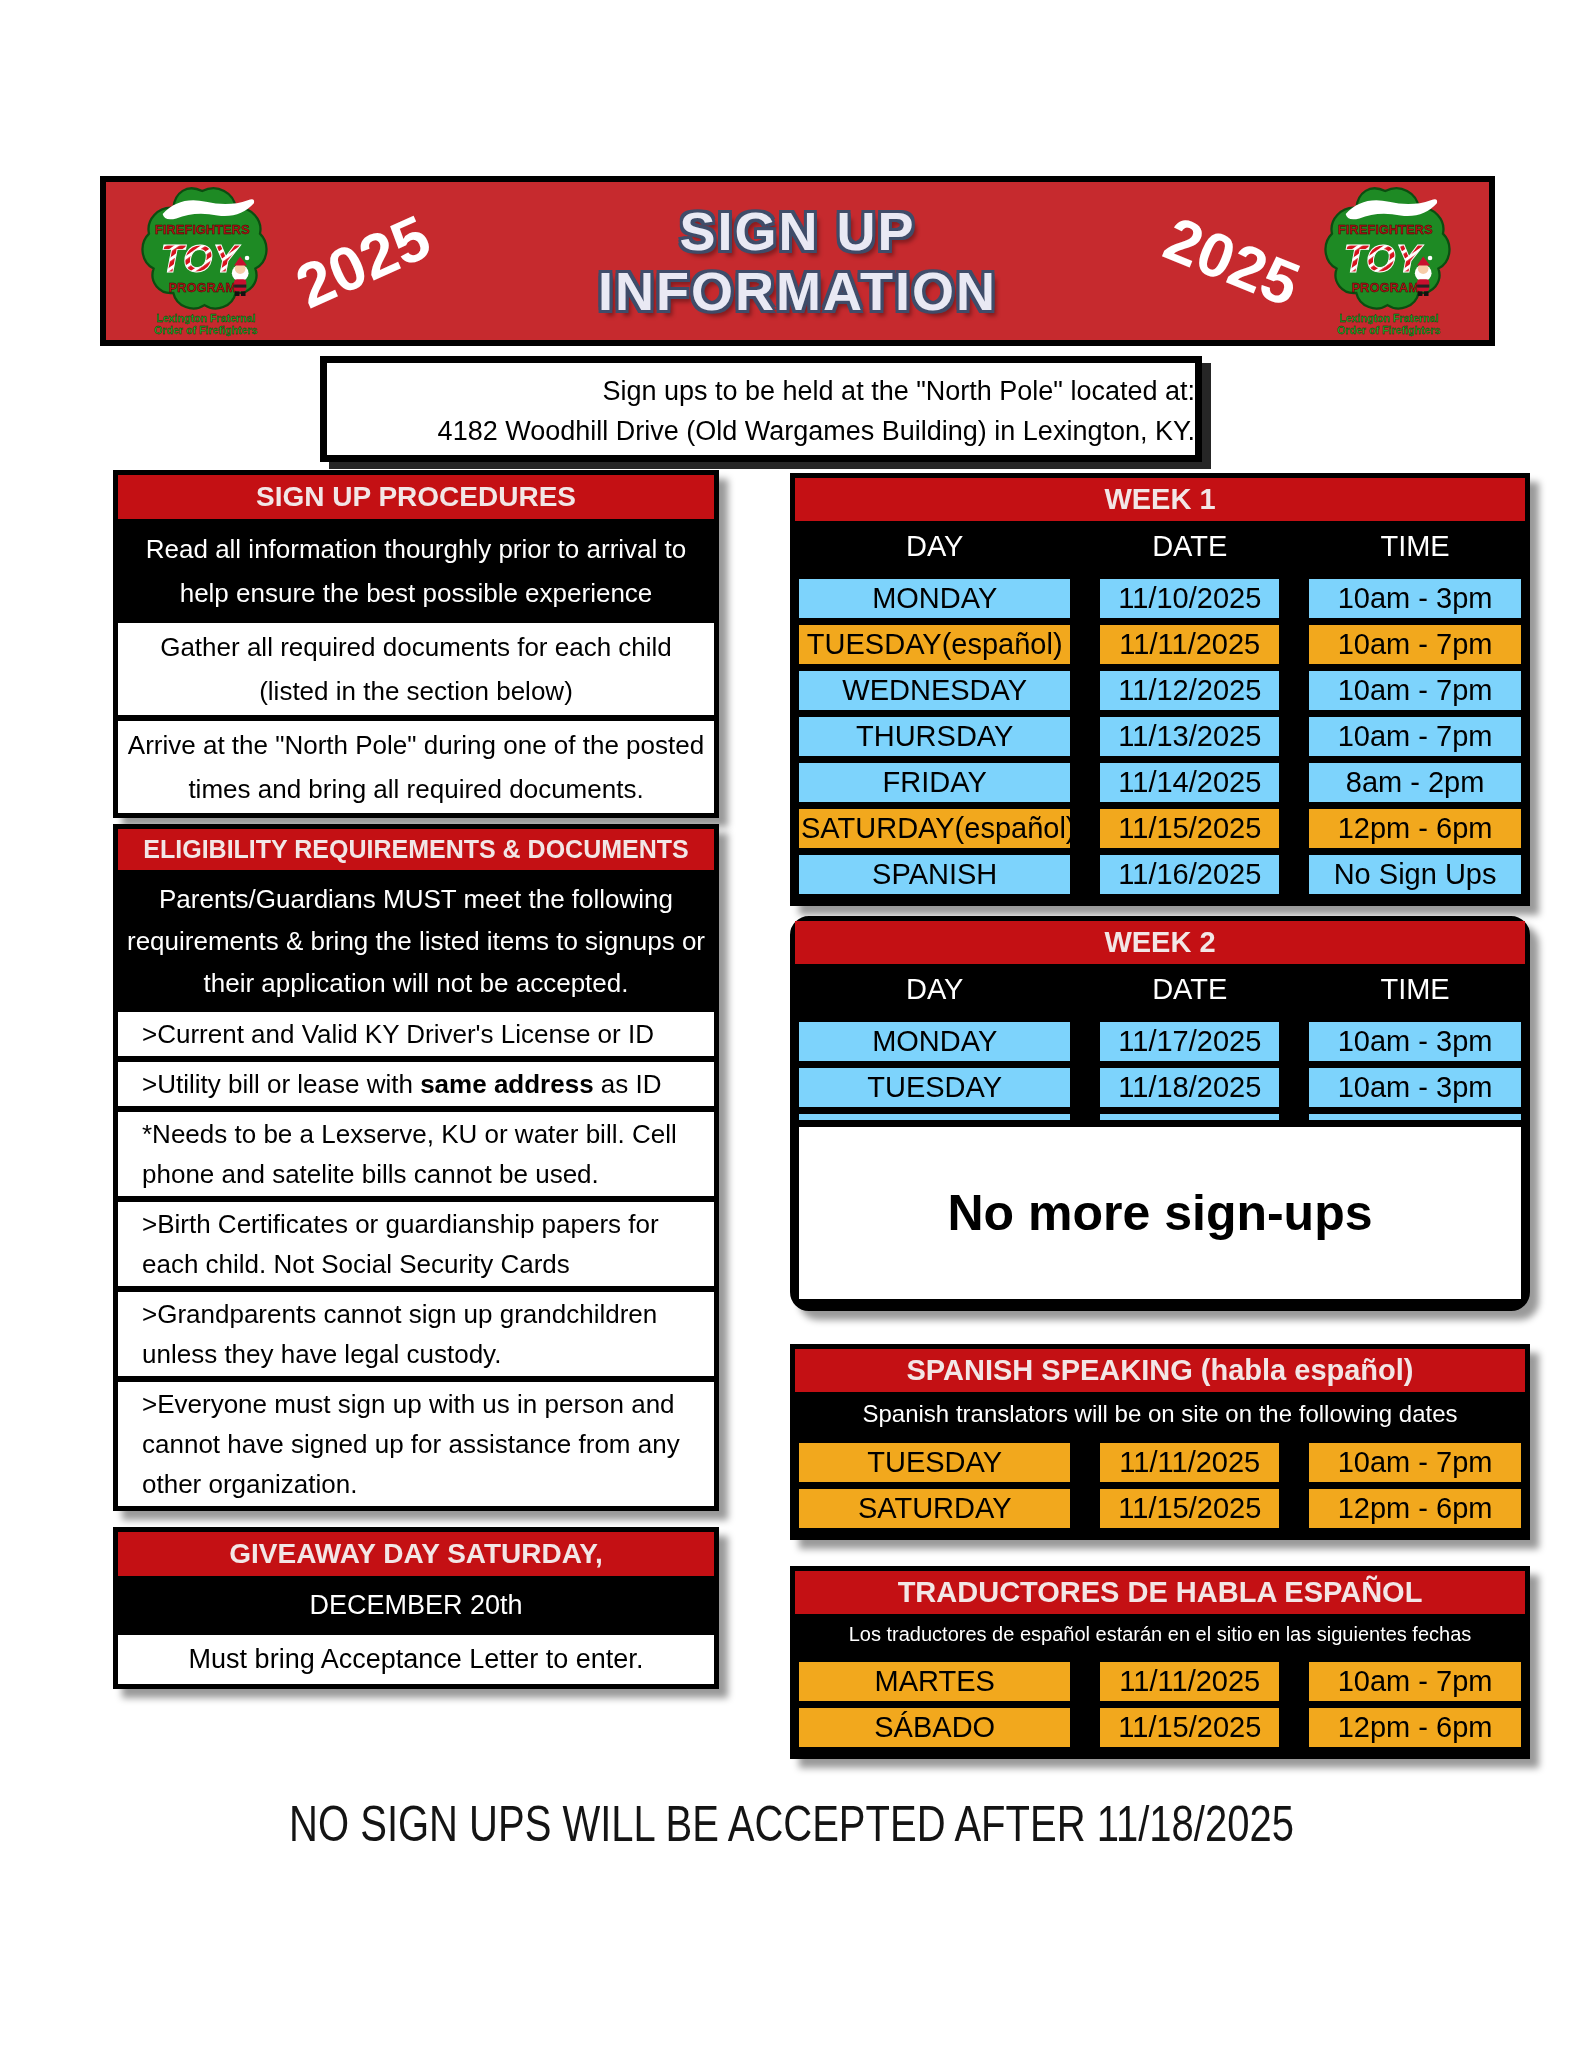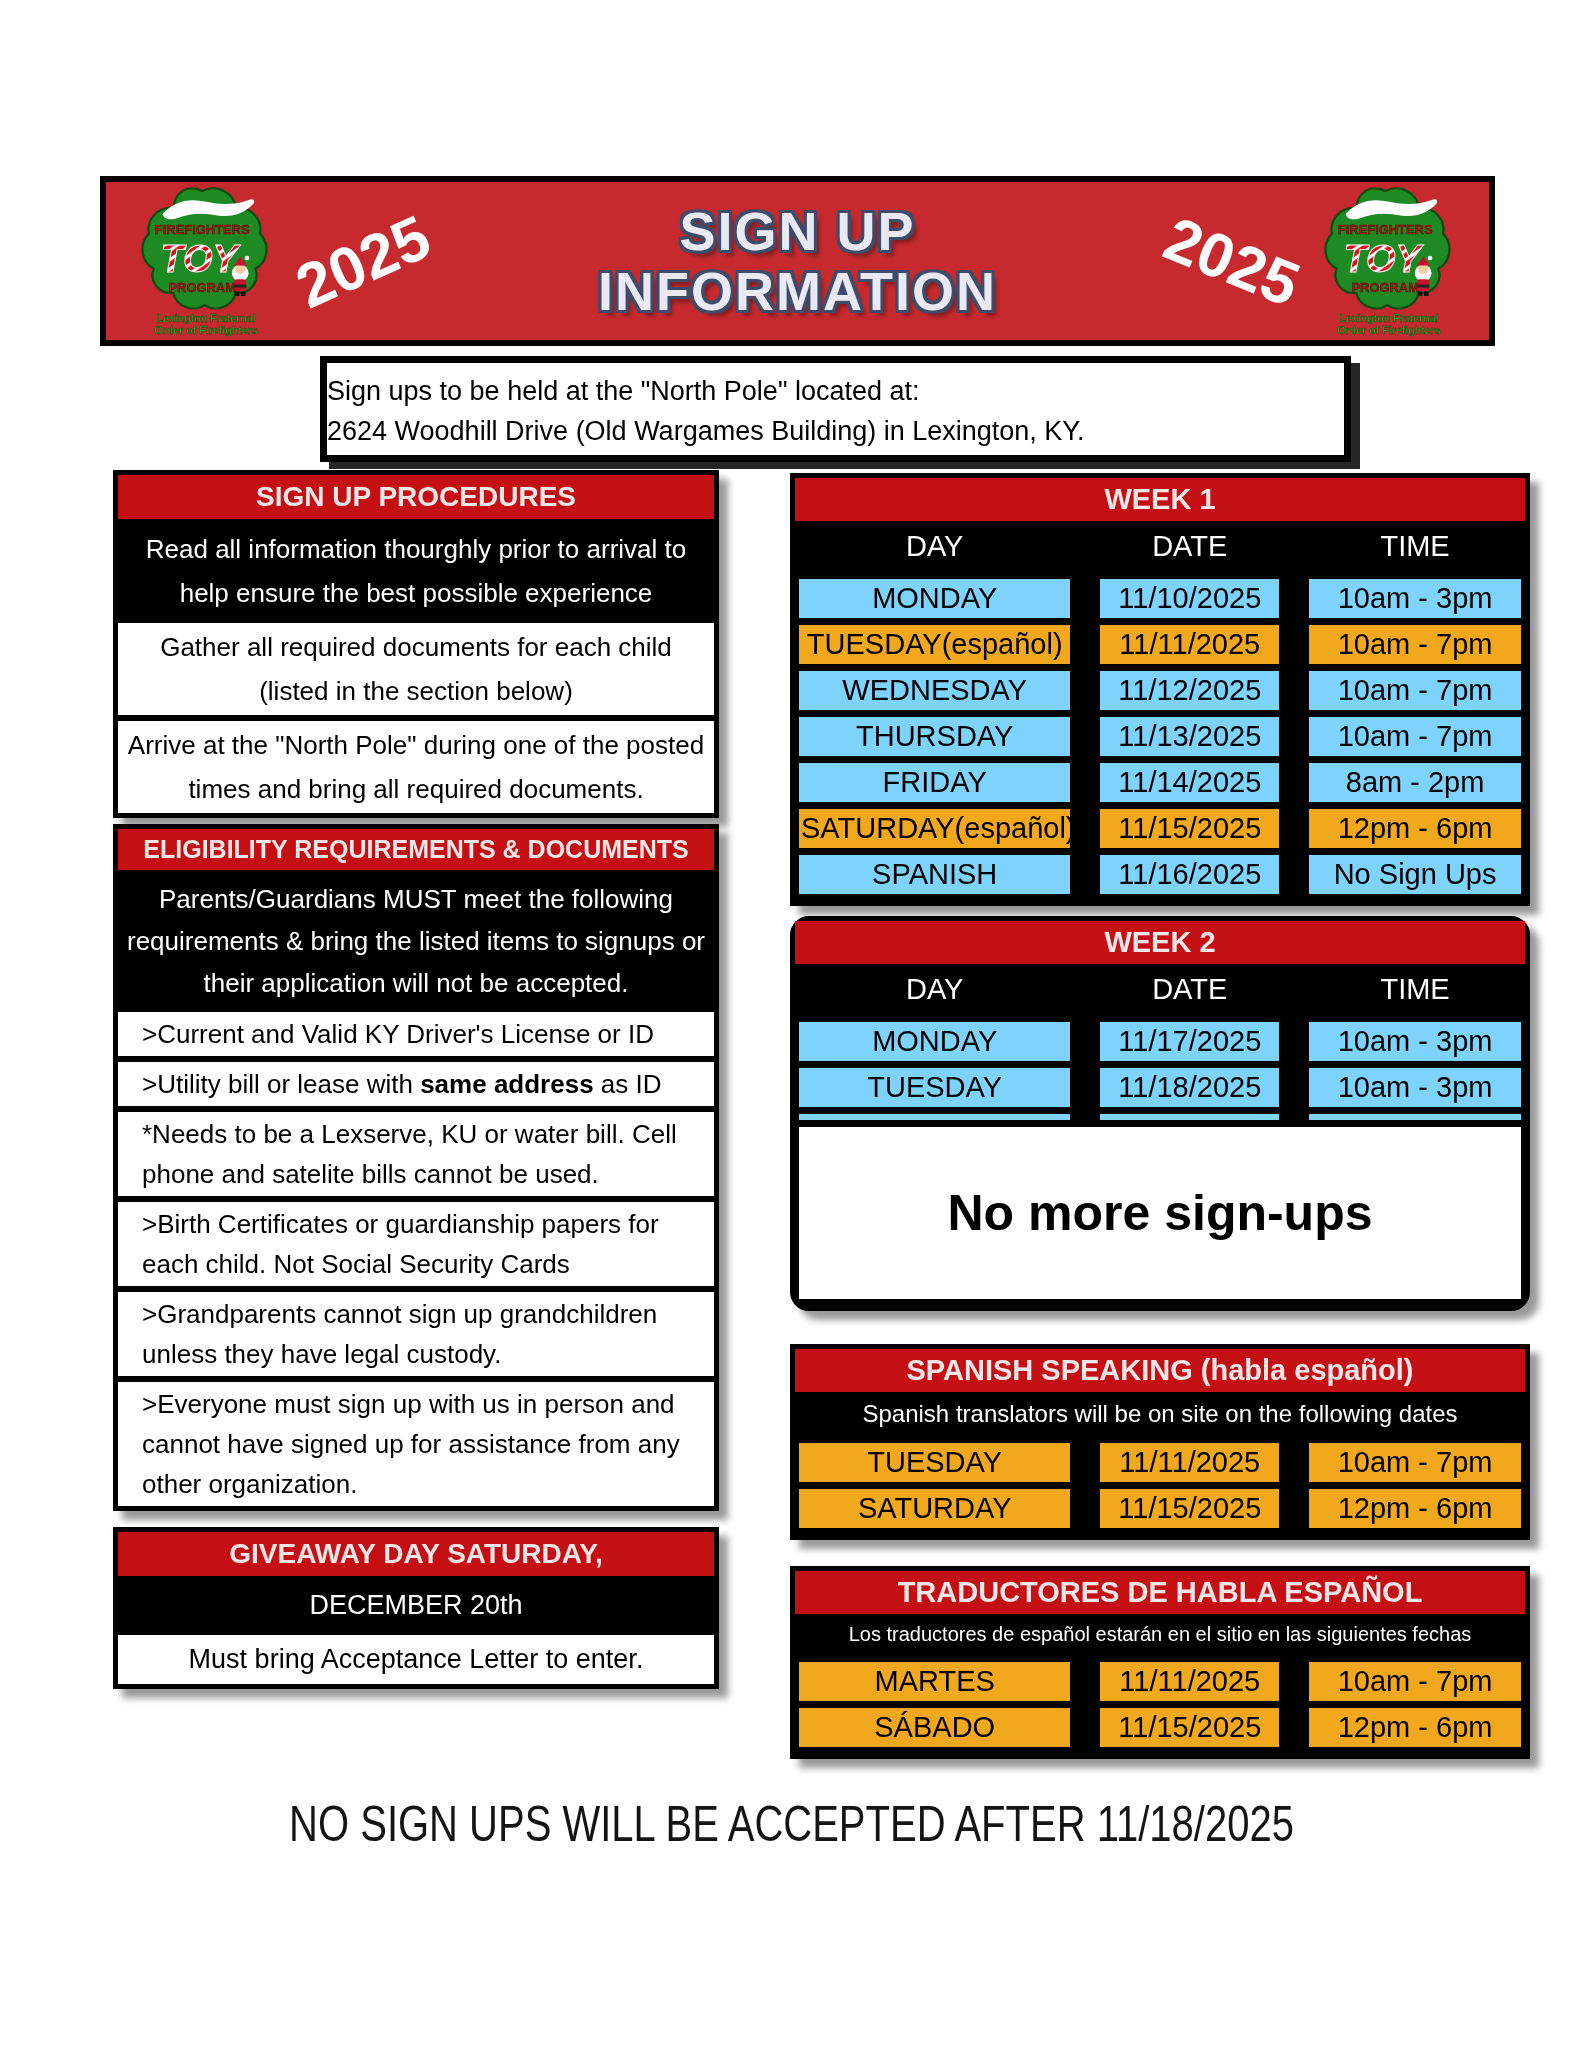--- a/index.html
+++ b/index.html
@@ -34,24 +34,24 @@
     letter-spacing:2px;color:var(--title-fill);
     text-shadow:
       -3px -3px 0 var(--title-outline), 3px -3px 0 var(--title-outline),
       -3px  3px 0 var(--title-outline), 3px  3px 0 var(--title-outline),
       -3px  0   0 var(--title-outline), 3px  0   0 var(--title-outline),
        0   -3px 0 var(--title-outline), 0    3px 0 var(--title-outline),
        5px  6px 4px rgba(0,0,0,0.35);
   }
   
   .locbox{
-    position:absolute;left:320px;top:356px;width:1031px;height:106px;
+    position:absolute;left:320px;top:356px;width:882px;height:106px;
     background:#FFFFFF;border:7px solid #000;
     box-shadow:9px 7px 0 rgba(0,0,0,0.85);
-    text-align:left;font-size:27px;line-height:40px;padding-top:8px;
+    text-align:right;font-size:27px;line-height:40px;padding-top:8px;
   }
   
   .sec{
     position:absolute;left:113px;width:606px;background:#000;
     border:5px solid #000;box-shadow:9px 9px 7px rgba(0,0,0,0.4);
   }
   .sec > div{margin-bottom:6px;}
   .sec > div:last-child{margin-bottom:0;}
   .sec-title{
     background:var(--header-red);color:var(--hdr-text);
@@ -157,21 +157,21 @@
       <rect x="5" y="46" width="6" height="6" fill="#111111"></rect>
       <rect x="13" y="46" width="6" height="6" fill="#111111"></rect>
     </g>
     <text x="85" y="180" text-anchor="middle" font-size="14" font-weight="bold" fill="#1FA32A" stroke="#063306" stroke-width="0.4">Lexington Fraternal</text>
     <text x="85" y="196" text-anchor="middle" font-size="14" font-weight="bold" fill="#1FA32A" stroke="#063306" stroke-width="0.4">Order of Firefighters</text>
   </svg>
 </div>
 
 <div class="locbox">
   <div>Sign ups to be held at the "North Pole" located at:</div>
-  <div>2624 Woodhill Drive (Old Wargames Building) in Lexington, KY.</div>
+  <div>4182 Woodhill Drive (Old Wargames Building) in Lexington, KY.</div>
 </div>
 
 <div class="sec" style="top:470px;">
   <div class="sec-title">SIGN UP PROCEDURES</div>
   <div class="proc-item row-black center">Read all information thourghly prior to arrival to help ensure the best possible experience</div>
   <div class="proc-item row-white center">Gather all required documents for each child (listed in the section below)</div>
   <div class="proc-item row-white center">Arrive at the "North Pole" during one of the posted times and bring all required documents.</div>
 </div>
 
 <div class="sec" style="top:824px;">

